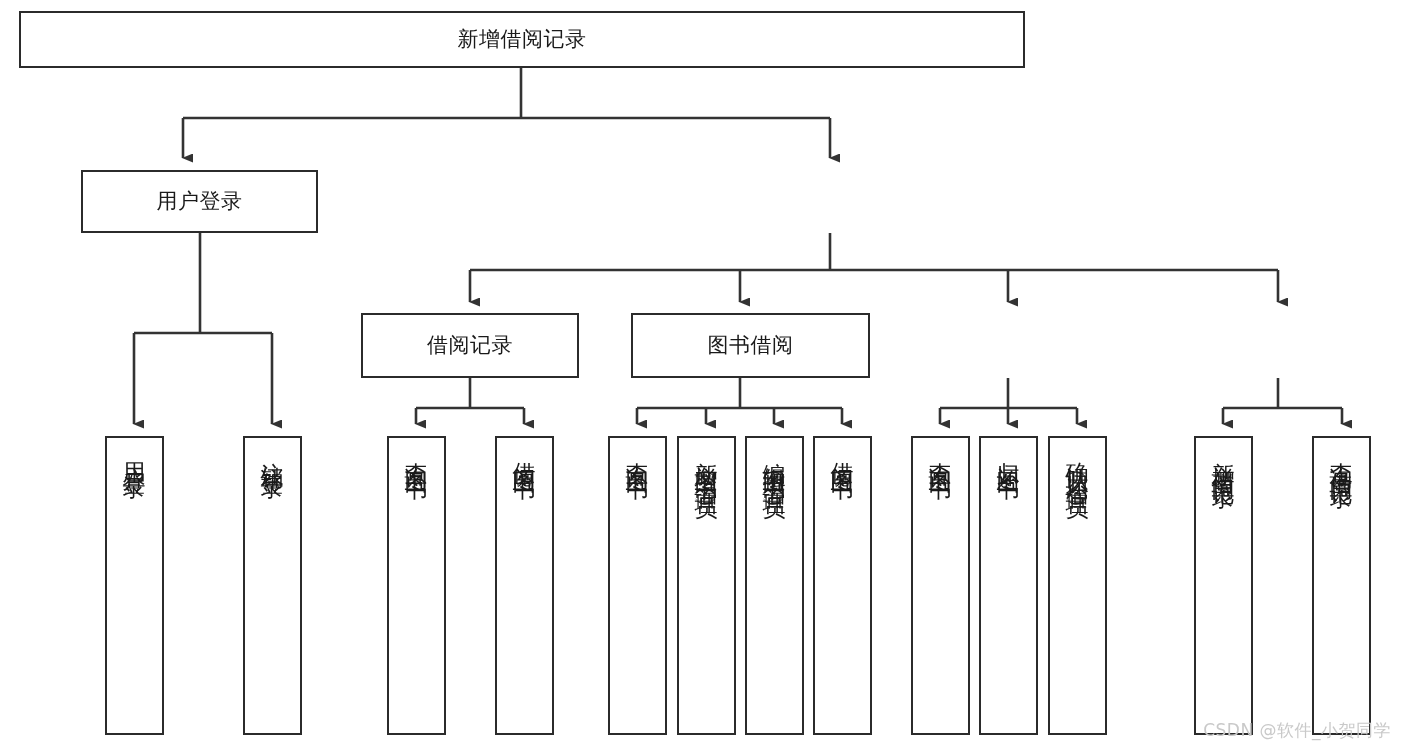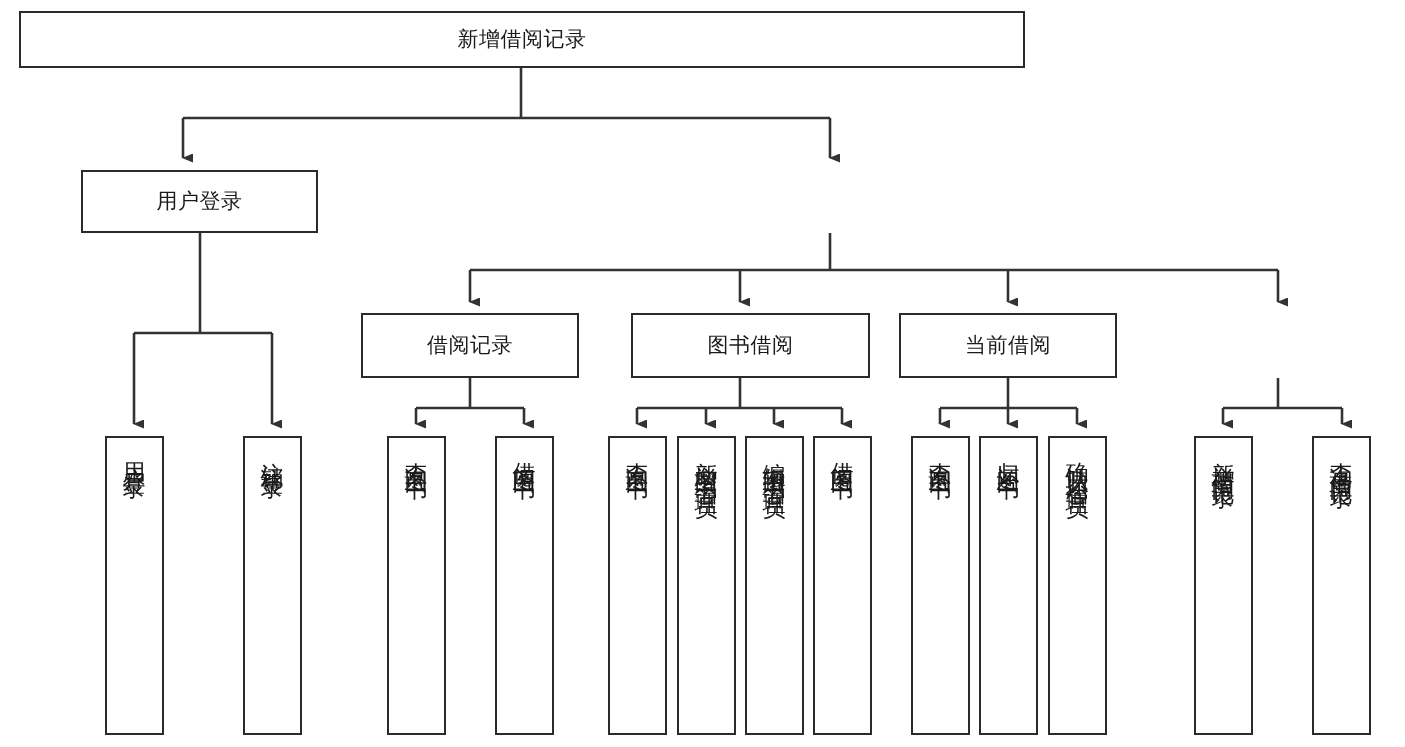--- a/index.html
+++ b/index.html
@@ -142,23 +142,20 @@
 
 
   <div class="node-box" style="left:361px; top:313px; width:218px; height:65px;">
     <span class="node-label-h">借阅记录</span>
   </div>
 
   <div class="node-box" style="left:631px; top:313px; width:239px; height:65px;">
     <span class="node-label-h">图书借阅</span>
   </div>
 
-  <div class="node-box" style="left:899px; top:313px; width:218px; height:65px;">
-    <span class="node-label-h">当前借阅</span>
-  </div>
 
 
   <div class="node-box leaf-node" style="left:105px; top:436px; width:59px; height:299px;">
     <span class="node-label-v">用户登录</span>
   </div>
   <div class="node-box leaf-node" style="left:243px; top:436px; width:59px; height:299px;">
     <span class="node-label-v">注销登录</span>
   </div>
 
   <div class="node-box leaf-node" style="left:387px; top:436px; width:59px; height:299px;">
@@ -191,14 +188,15 @@
     <span class="node-label-v">确认归还（管理员）</span>
   </div>
 
   <div class="node-box leaf-node" style="left:1194px; top:436px; width:59px; height:299px;">
     <span class="node-label-v">新增借阅记录</span>
   </div>
   <div class="node-box leaf-node" style="left:1312px; top:436px; width:59px; height:299px;">
     <span class="node-label-v">查询借阅记录</span>
   </div>
 
+  <div id="watermark">CSDN @软件_小贺同学</div>
 
 </div>
 
 </body></html>

